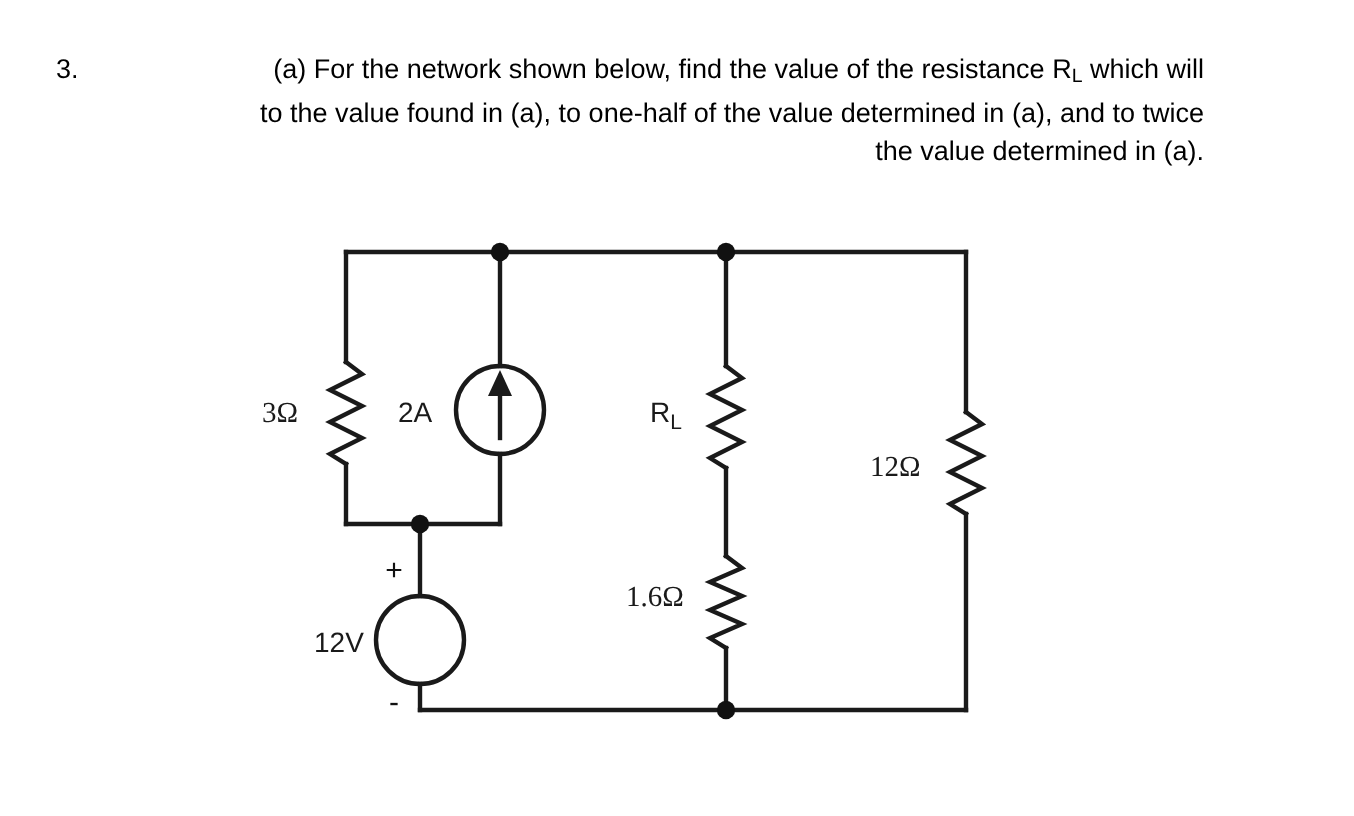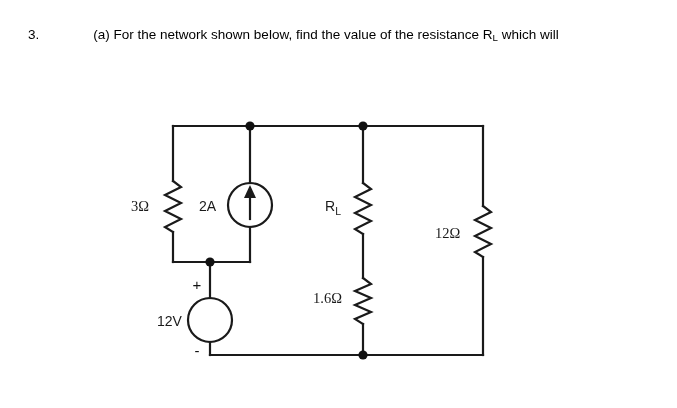--- a/index.html
+++ b/index.html
@@ -28,21 +28,21 @@
   #problem-number {
     font-size: 13.5px;
     line-height: 18.2px;
     width: 22px;
     flex: 0 0 22px;
     text-align: left;
   }
   #problem-body {
     font-size: 13.5px;
     line-height: 18.2px;
-    text-align: center;
+    text-align: right;
     width: 552px;
   }
   #problem-body .ln {
     display: block;
     white-space: pre;
   }
   sub {
     font-size: 0.72em;
     vertical-align: -0.22em;
   }
@@ -74,20 +74,22 @@
     fill: #111111;
   }
 </style>
 </head>
 <body>
 
 <div id="problem-statement">
   <div id="problem-number">3.</div>
   <div id="problem-body">
     <span class="ln"><span>(a) For the network shown below, find the value of the resistance R</span><sub>L</sub><span> which will</span></span>
+    <span class="ln">to the value found in (a), to one-half of the value determined in (a), and to twice</span>
+    <span class="ln">the value determined in (a).</span>
   </div>
 </div>
 
 <div id="circuit-diagram">
   <svg id="circuit-svg" width="677" height="408" viewBox="0 0 677 408">
 
     <g stroke="#1a1a1a" stroke-width="2.2" fill="none" stroke-linecap="square">
 
       <path d="M173,126 H483"></path>
 

